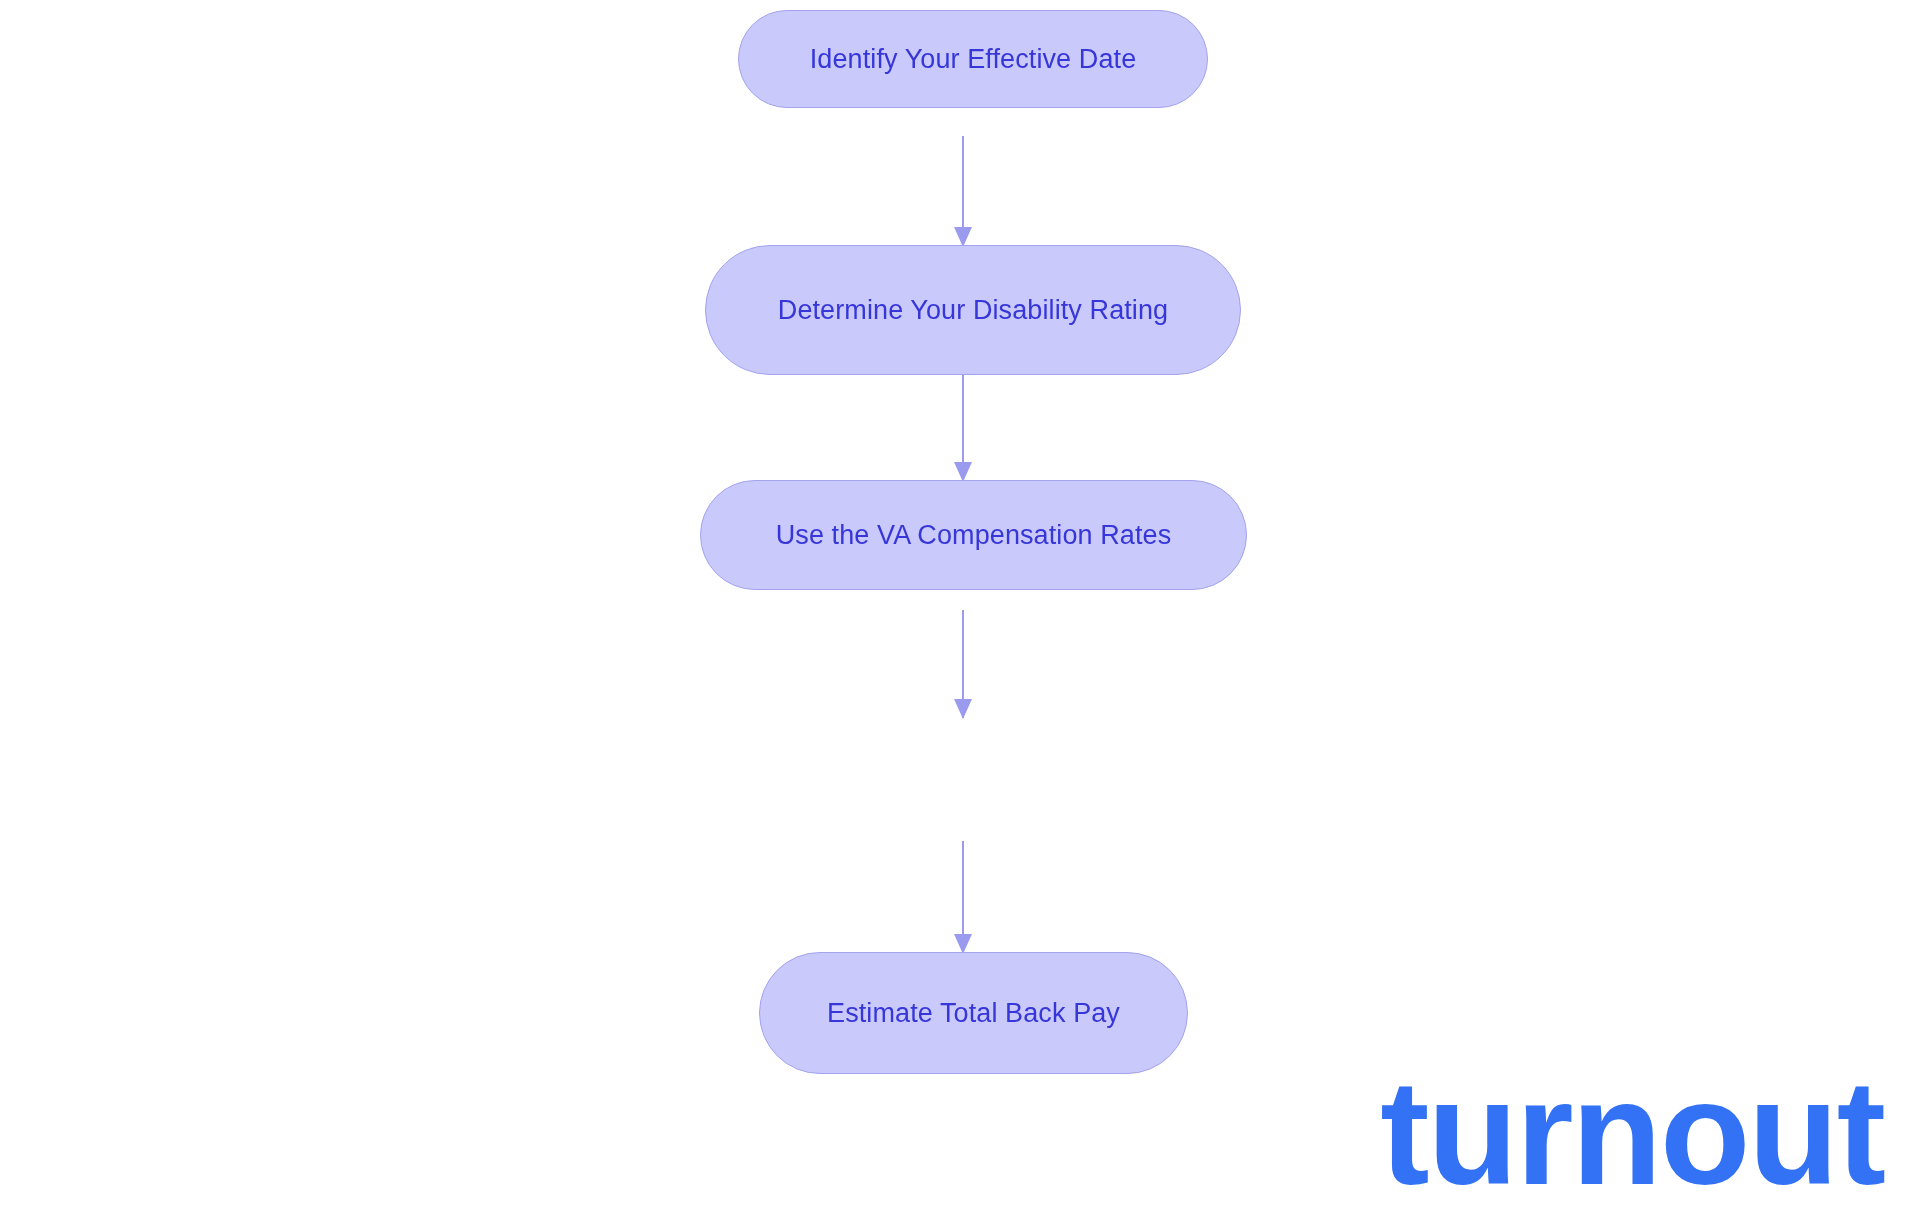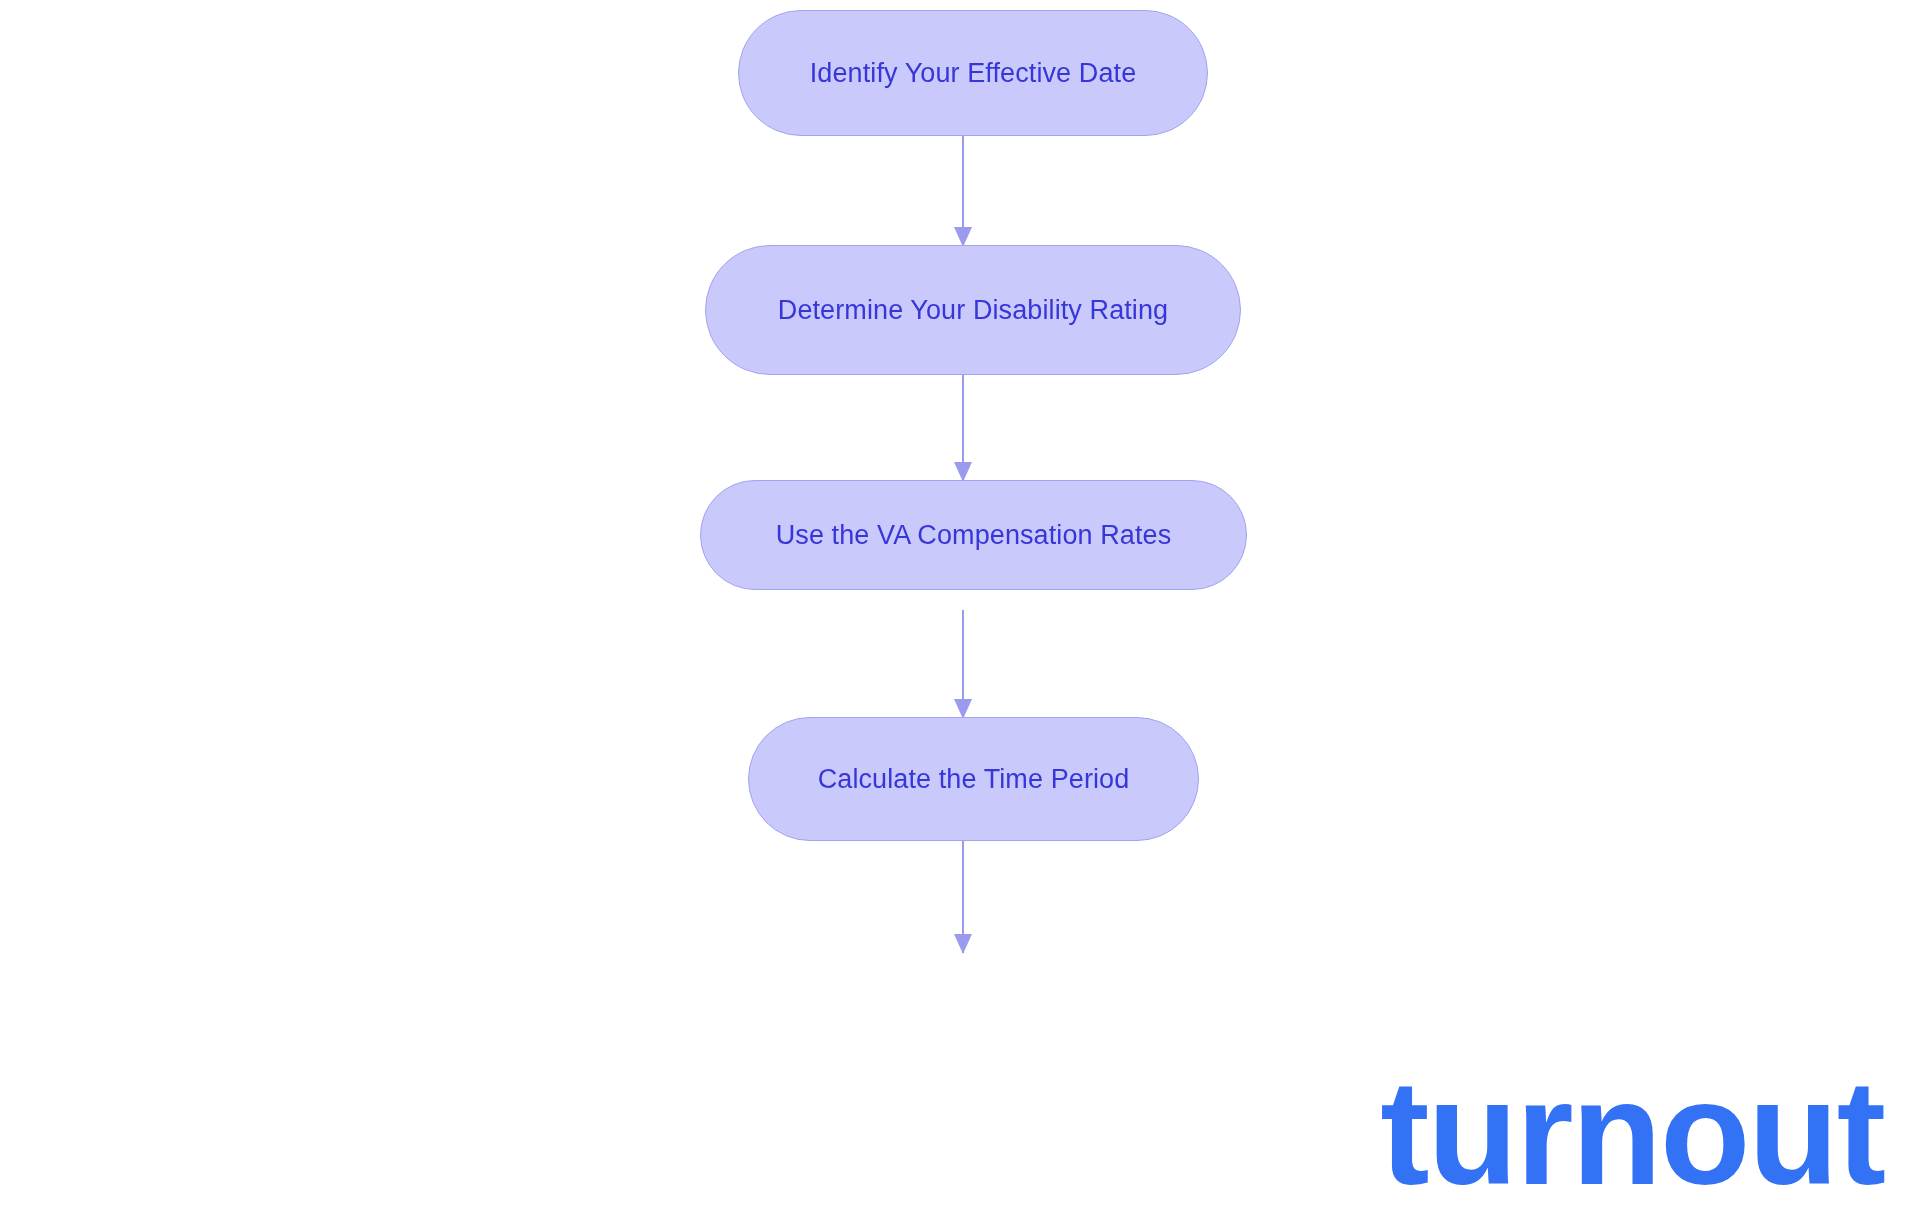--- a/index.html
+++ b/index.html
@@ -43,21 +43,21 @@
     color: #3636d9;
     font-size: 27px;
     font-weight: 400;
     letter-spacing: 0.1px;
     line-height: 1.2;
     white-space: nowrap;
     font-family: "Liberation Sans", "DejaVu Sans", sans-serif;
   }
 
   
-  .node-0 { left: 738px;  top: 10px;   width: 470px; height: 126px; }
+  .node-0 { left: 738px;  top: 10px;   width: 470px; height: 98px; }
   .node-1 { left: 705px;  top: 245px;  width: 536px; height: 130px; }
   .node-2 { left: 700px;  top: 480px;  width: 547px; height: 110px; }
   .node-3 { left: 748px;  top: 717px;  width: 451px; height: 124px; }
   .node-4 { left: 759px;  top: 952px;  width: 429px; height: 122px; }
 
   
   .connector {
     position: absolute;
     left: 962px;
     width: 2px;
@@ -112,24 +112,24 @@
     </div>
 
     <div class="connector conn-1"></div>
 
     <div class="node node-2">
       <span>Use the VA Compensation Rates</span>
     </div>
 
     <div class="connector conn-2"></div>
 
-    <div class="node node-3">
-      <span>Calculate the Time Period</span>
-    </div>
 
     <div class="connector conn-3"></div>
 
+    <div class="node node-4">
+      <span>Estimate Total Back Pay</span>
+    </div>
 
   </div>
 
   <div id="brand">turnout</div>
 
 </div>
 
 </body></html>

